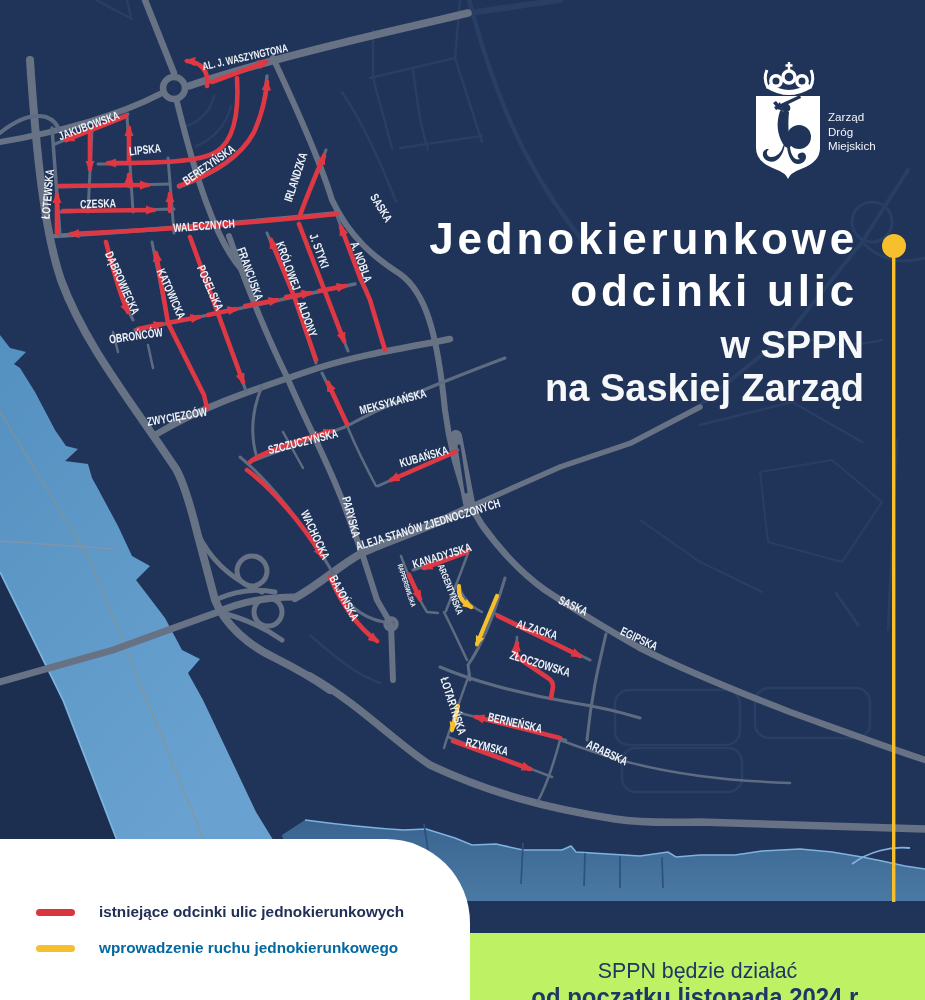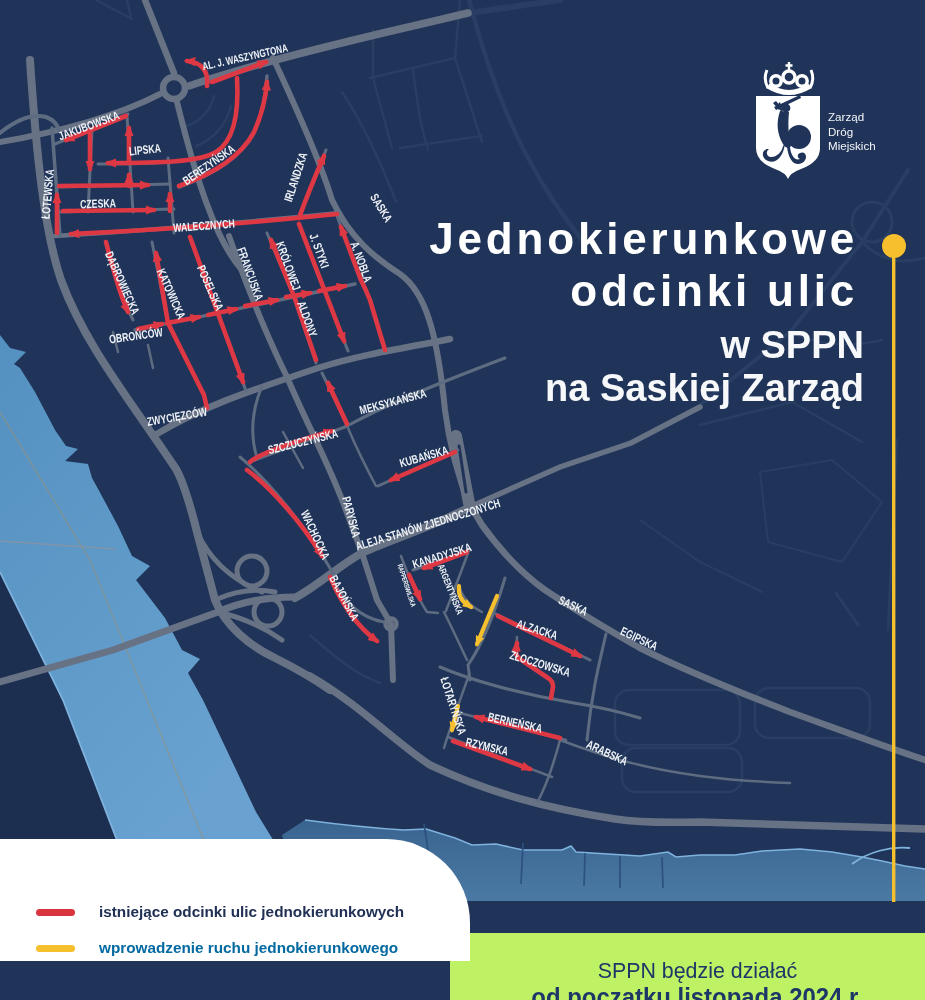--- a/index.html
+++ b/index.html
@@ -269,19 +269,19 @@
 <div class="t1" style="top:217px;font-size:44px;line-height:1;letter-spacing:3.8px;">Jednokierunkowe</div>
 <div class="t1" style="top:269px;font-size:44px;line-height:1;letter-spacing:3.8px;text-align:center;">odcinki ulic</div>
 <div class="t2" style="top:326px;font-size:38px;line-height:1;">w SPPN</div>
 <div class="t2" style="top:369px;font-size:38px;line-height:1;">na Saskiej Zarząd</div>
 
 <div style="position:absolute;left:450px;top:933px;width:475px;height:99px;background:#bef264;border-top-left-radius:16px;">
   <div style="position:absolute;top:25px;width:495px;text-align:center;font-size:22.5px;color:#1d3767;transform:scaleX(0.95);">SPPN będzie działać</div>
   <div style="position:absolute;top:49px;width:495px;text-align:center;font-size:26px;font-weight:bold;color:#1d3767;transform:scaleX(0.92);">od początku listopada 2024 r.</div>
 </div>
 
-<div style="position:absolute;left:0;top:839px;width:470px;height:122px;background:#ffffff;border-top-right-radius:84px;text-align:right;">
+<div style="position:absolute;left:0;top:839px;width:470px;height:161px;background:#ffffff;border-top-right-radius:84px;text-align:right;">
   <div style="position:absolute;left:36px;top:70px;width:39px;height:7px;border-radius:3.5px;background:#d8353f;"></div>
   <div style="position:absolute;left:99px;top:65px;font-size:15.3px;line-height:16px;font-weight:bold;color:#213055;white-space:nowrap;">istniejące odcinki ulic jednokierunkowych</div>
   <div style="position:absolute;left:36px;top:106px;width:39px;height:7px;border-radius:3.5px;background:#f6bf2d;"></div>
   <div style="position:absolute;left:99px;top:101px;font-size:15.3px;line-height:16px;font-weight:bold;color:#0369a1;white-space:nowrap;">wprowadzenie ruchu jednokierunkowego</div>
 </div>
 </div>
 
 </body></html>

